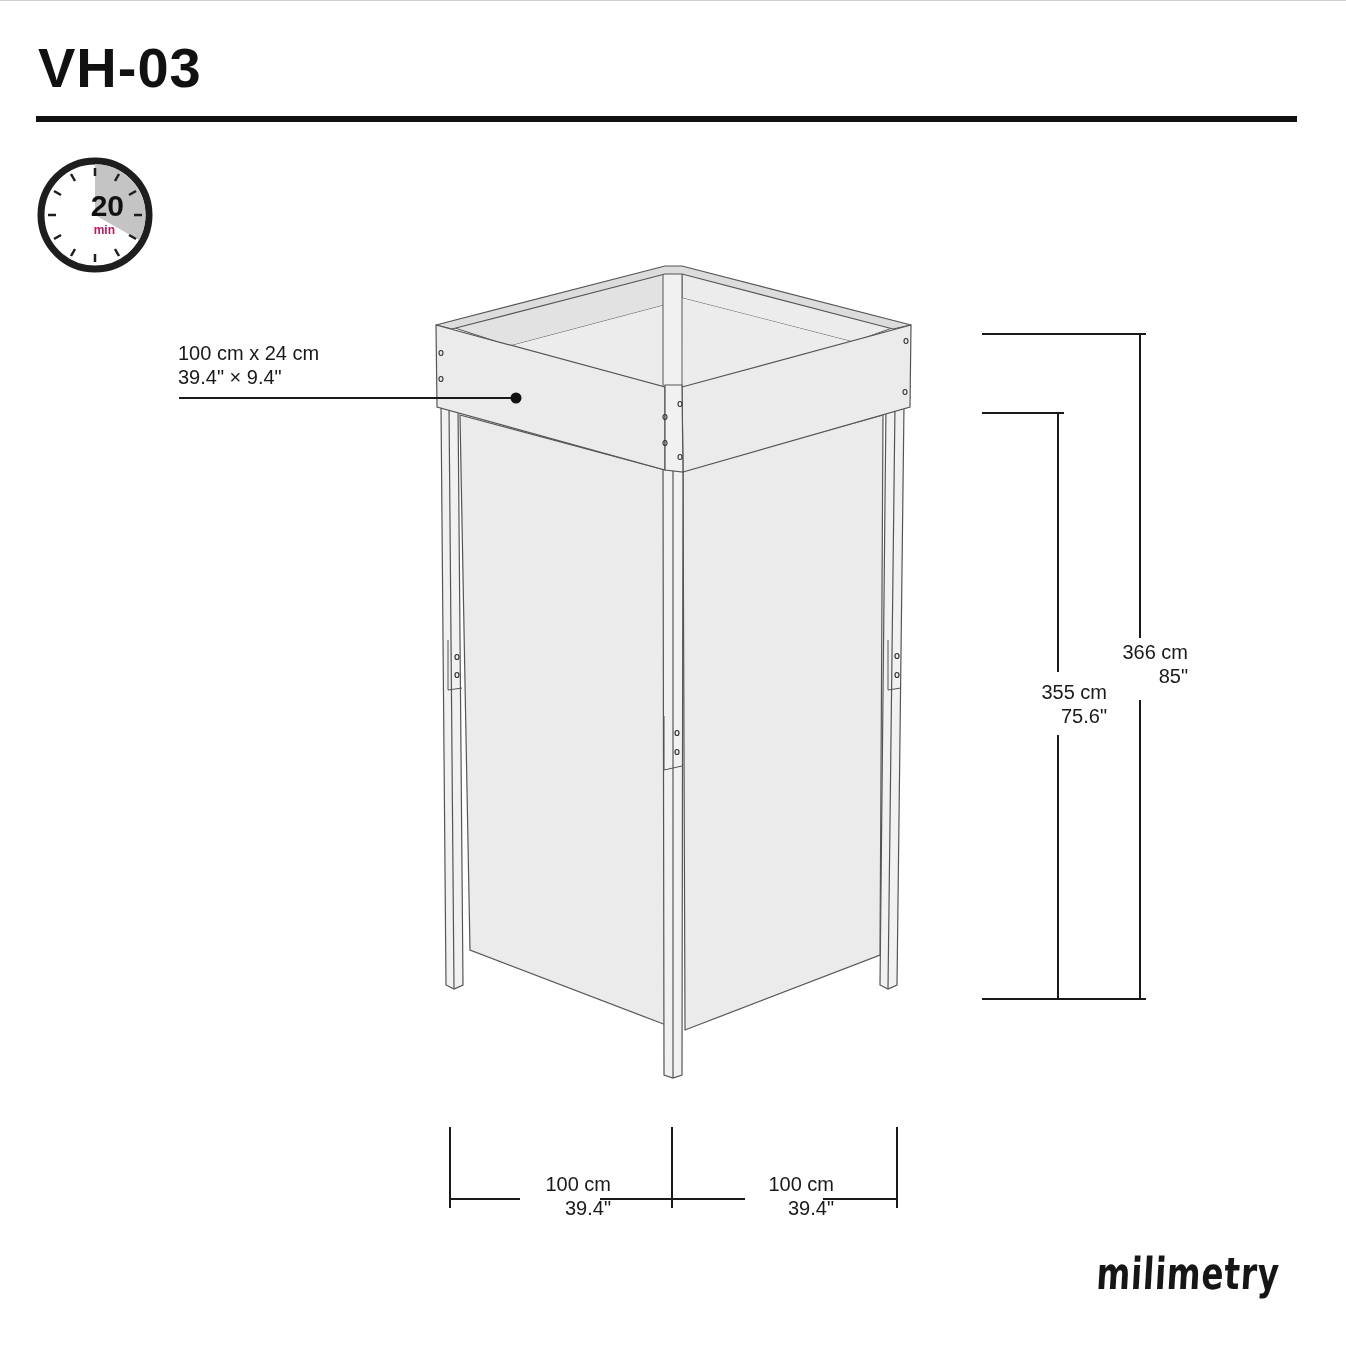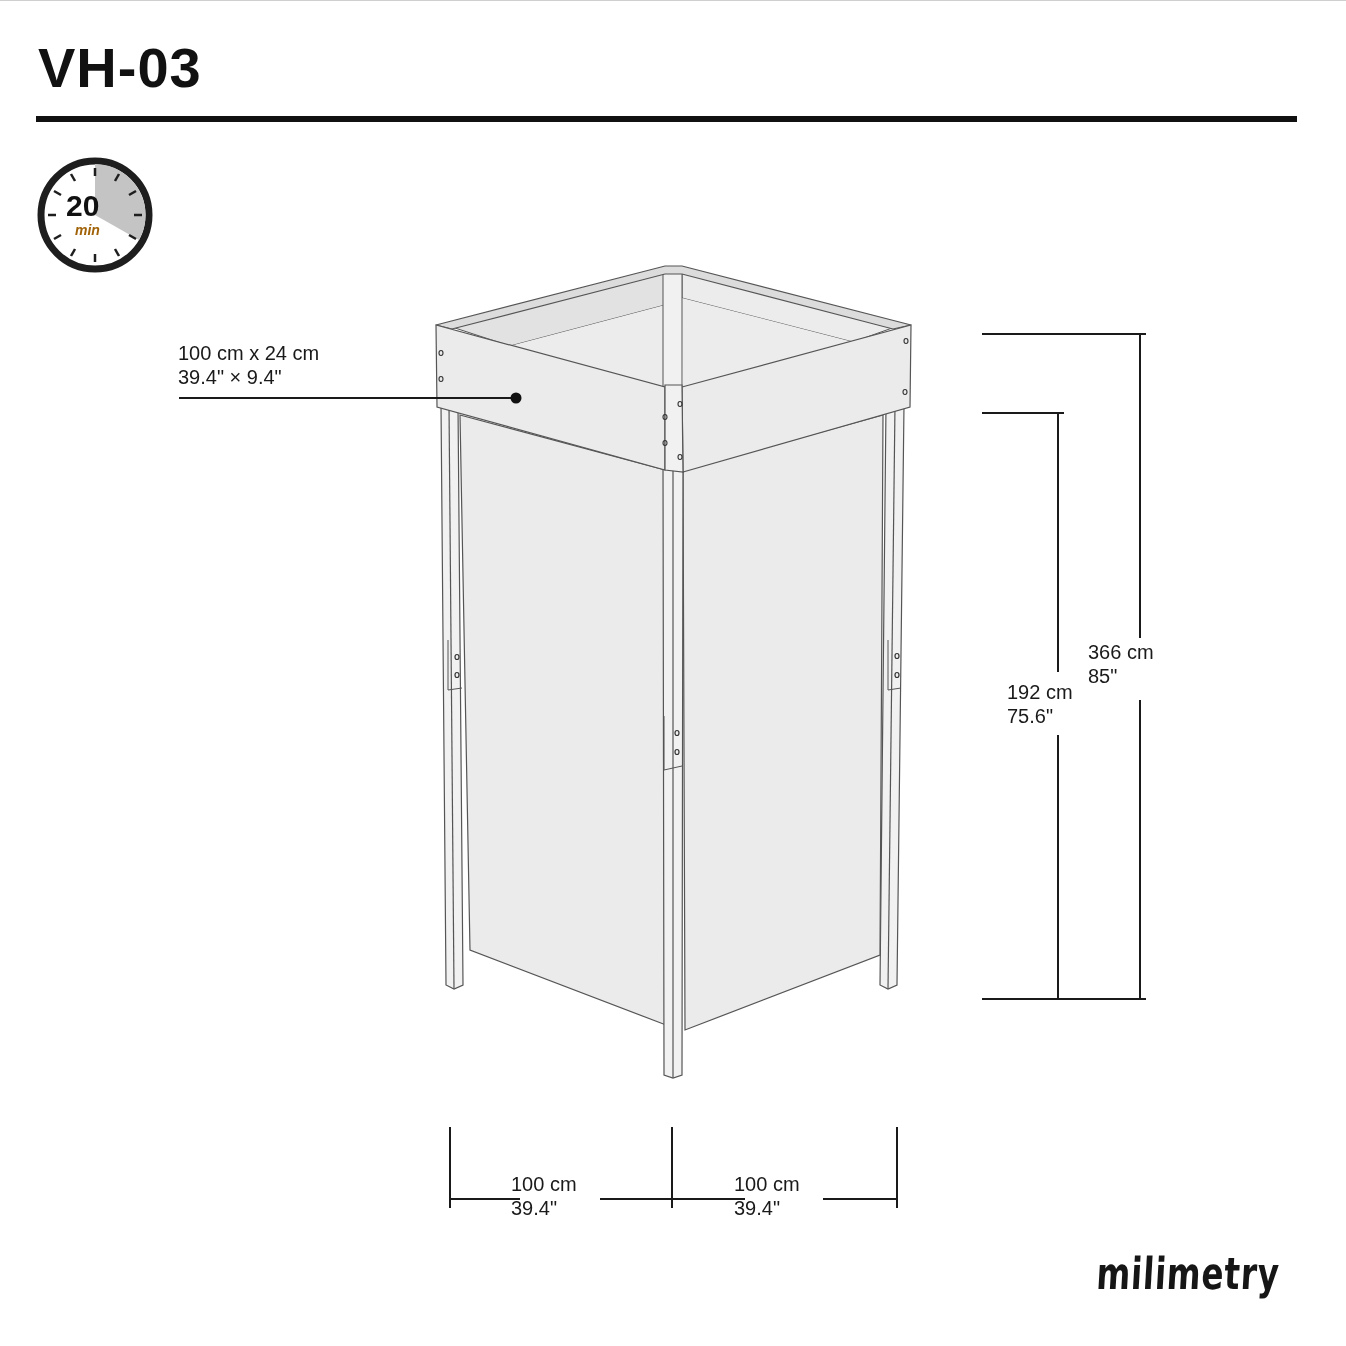--- a/index.html
+++ b/index.html
@@ -1,21 +1,21 @@
 <!DOCTYPE html>
 <html><head>
 <meta charset="utf-8">
 <style>
   html, body { margin:0; padding:0; background:#ffffff; }
   body { width:1346px; height:1346px; position:relative; overflow:hidden; font-family:"Liberation Sans", sans-serif; color:#1a1a1a; }
   .frame-top { position:absolute; left:0; top:0; width:1346px; height:1px; background:#cfcfcf; }
   .title { position:absolute; left:38px; top:38px; font-size:56px; font-weight:700; letter-spacing:1px; color:#111; line-height:60px; }
   .rule { position:absolute; left:36px; top:116px; width:1261px; height:6px; background:#111; }
   .label { position:absolute; font-size:20px; line-height:24px; color:#1a1a1a; }
-  .label.center { text-align:left; }
+  .label.center { text-align:right; }
   .brand { position:absolute; left:1098px; top:1248px; font-family:"DejaVu Sans Condensed","DejaVu Sans", sans-serif; font-weight:700; font-size:44px; letter-spacing:1px; color:#161616; transform:scaleX(0.82) skewX(-4deg); transform-origin:left top; }
   svg { position:absolute; left:0; top:0; }
 </style>
 </head>
 <body>
 
 <div class="frame-top"></div>
 <div class="title">VH-03</div>
 <div class="rule"></div>
 
@@ -109,28 +109,28 @@
     <line x1="450" y1="1127" x2="450" y2="1208"></line>
     <line x1="672" y1="1127" x2="672" y2="1208"></line>
     <line x1="897" y1="1127" x2="897" y2="1208"></line>
     <line x1="450" y1="1199" x2="520" y2="1199"></line>
     <line x1="600" y1="1199" x2="745" y2="1199"></line>
     <line x1="823" y1="1199" x2="897" y2="1199"></line>
   </g>
 </svg>
 
 <div class="label center" style="left:66px; top:190px; width:58px; font-size:30px; line-height:32px; font-weight:700; color:#111;">20</div>
-<div class="label center" style="left:75px; top:222px; width:40px; font-size:14px; line-height:16px; font-weight:700; color:#a16207;font-style:italic;">min</div>
+<div class="label center" style="left:75px; top:222px; width:40px; font-size:12px; line-height:16px; font-weight:700; color:#be185d;">min</div>
 
 <div class="label" style="left:178px; top:341px;text-align:center;">100 cm x 24 cm</div>
 <div class="label" style="left:178px; top:365px;">39.4" × 9.4"</div>
 
 <div class="label center" style="left:1088px; top:640px; width:100px;">366 cm</div>
 <div class="label center" style="left:1088px; top:664px; width:100px;">85"</div>
-<div class="label center" style="left:1007px; top:680px; width:100px;">192 cm</div>
+<div class="label center" style="left:1007px; top:680px; width:100px;">355 cm</div>
 <div class="label center" style="left:1007px; top:704px; width:100px;">75.6"</div>
 
 <div class="label center" style="left:511px; top:1172px; width:100px;">100 cm</div>
 <div class="label center" style="left:511px; top:1196px; width:100px;">39.4"</div>
 <div class="label center" style="left:734px; top:1172px; width:100px;">100 cm</div>
 <div class="label center" style="left:734px; top:1196px; width:100px;">39.4"</div>
 
 <div class="brand">milimetry</div>
 
 </body></html>

